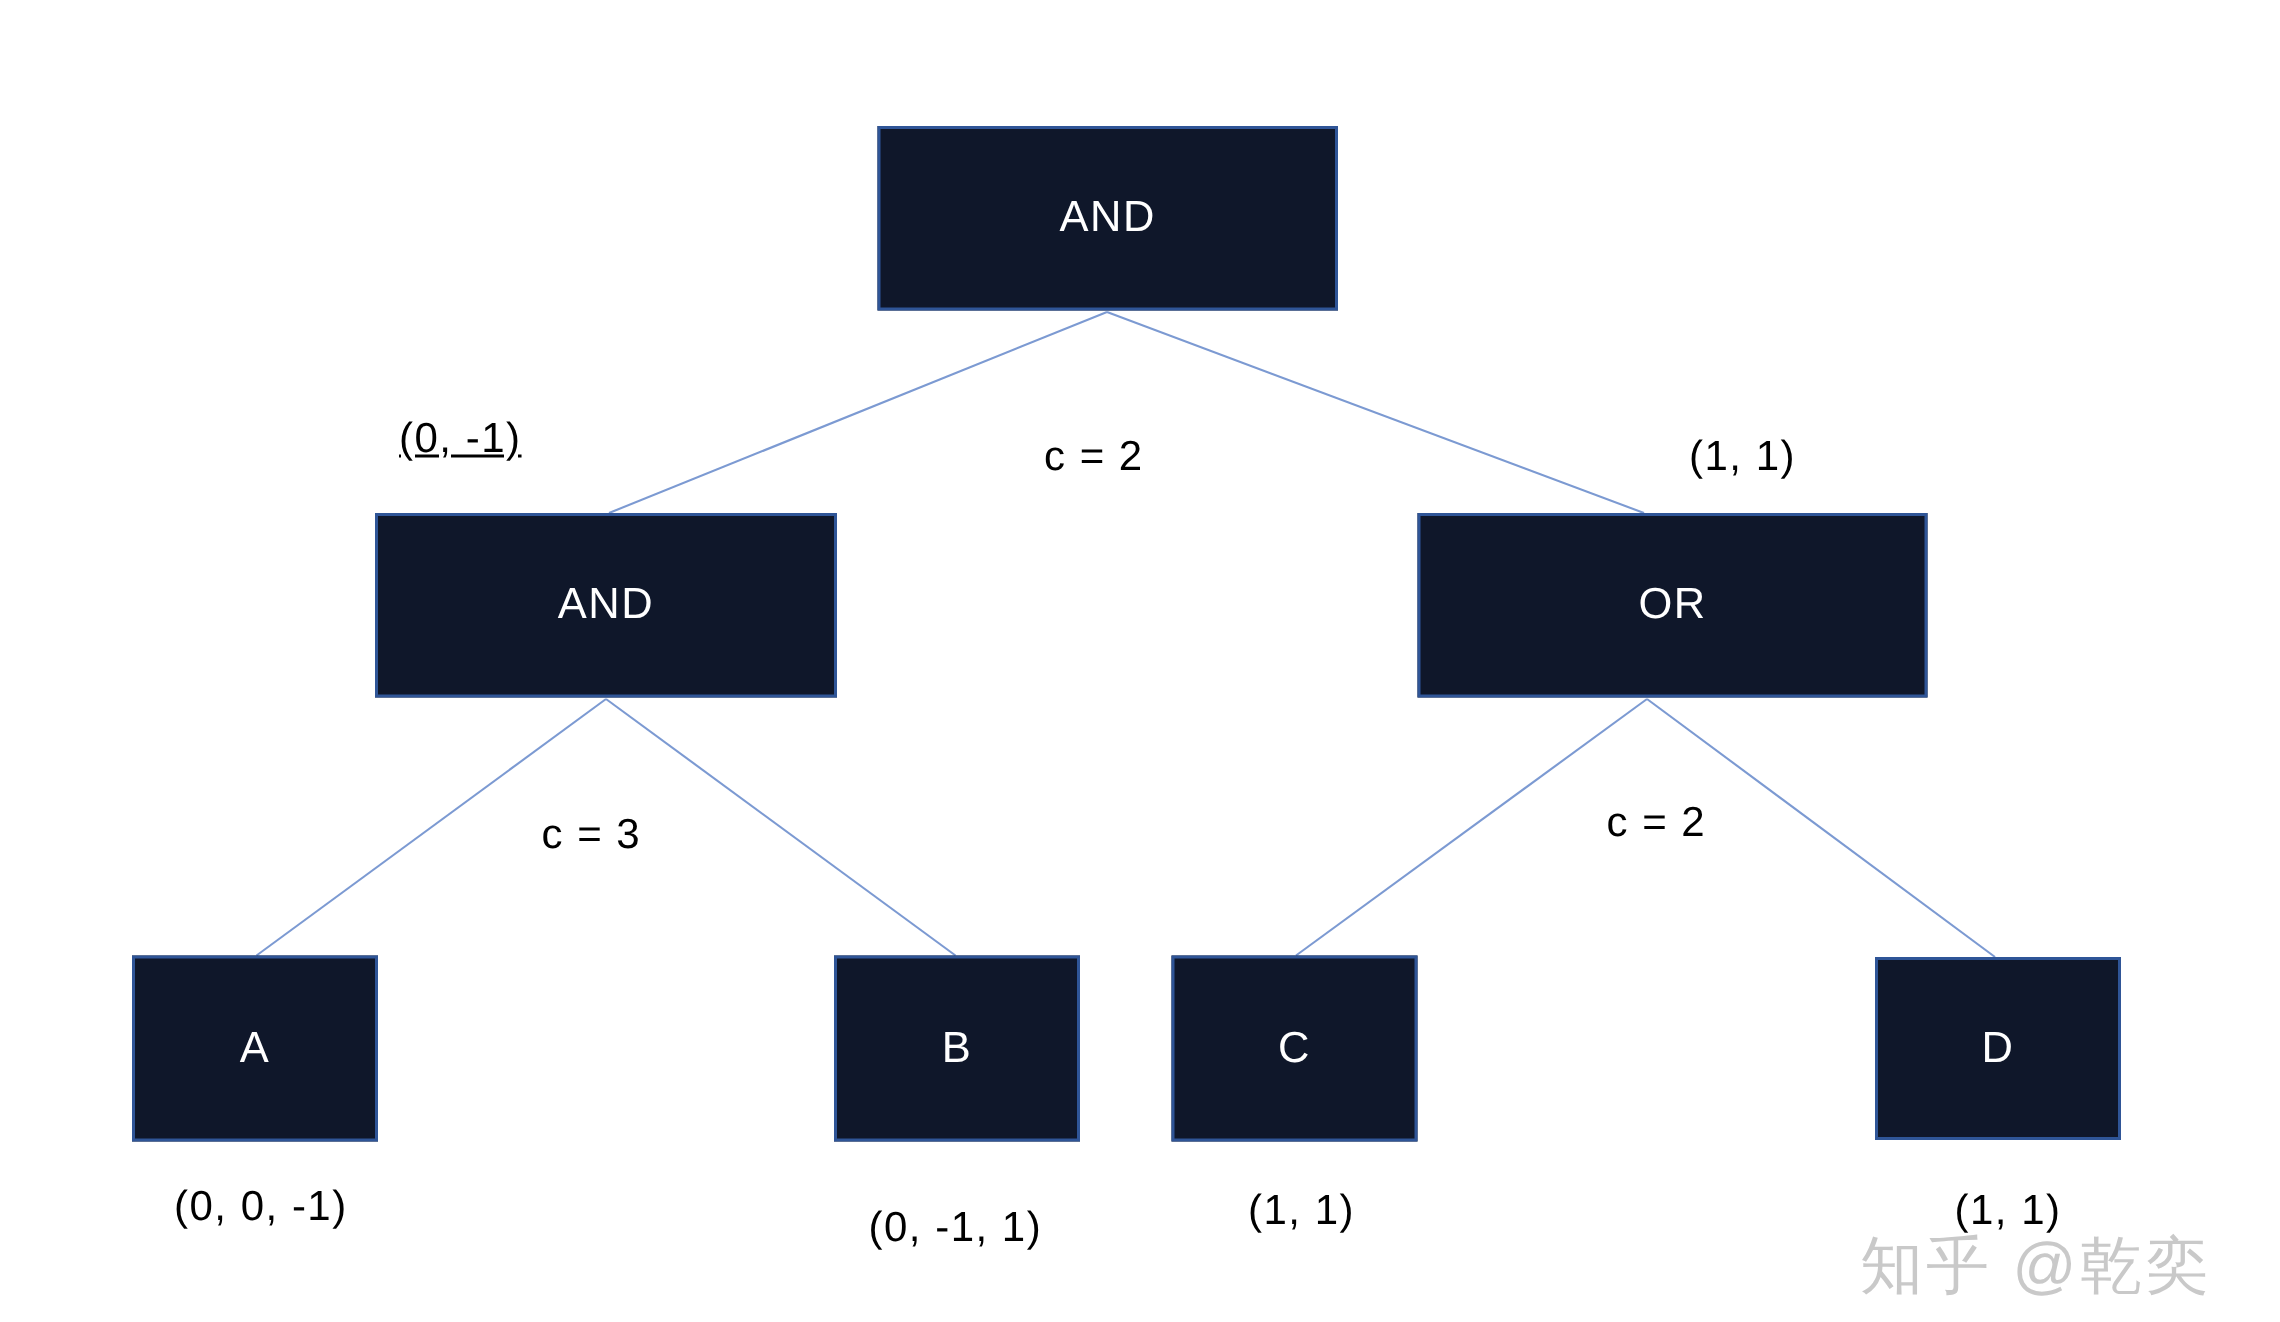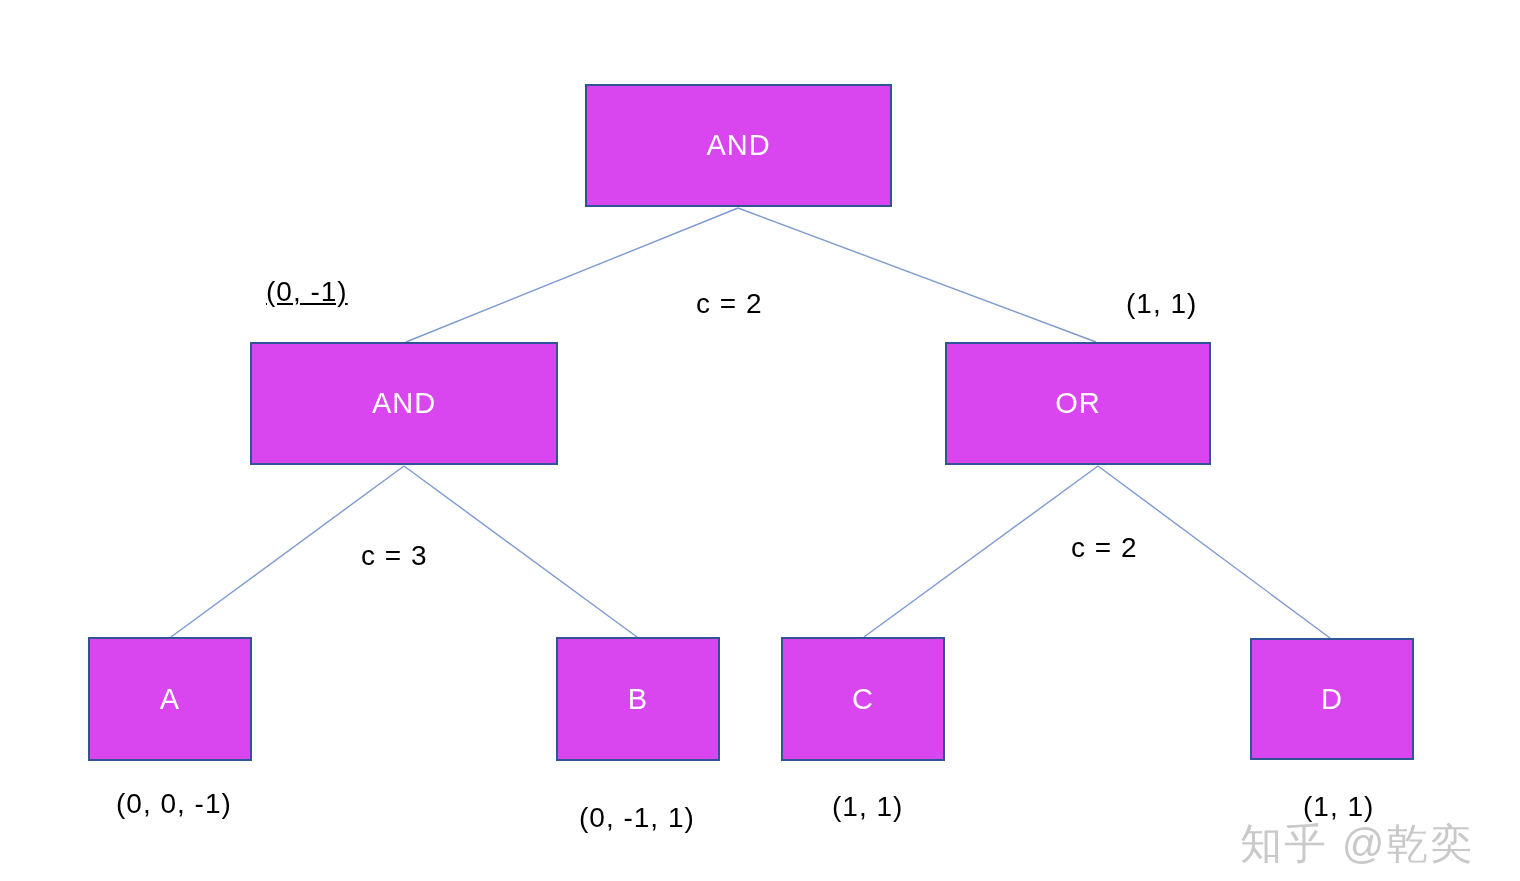--- a/index.html
+++ b/index.html
@@ -23,37 +23,37 @@
     width: 1520px;
     height: 881px;
     z-index: 1;
   }
   .edges-svg line {
     stroke: #7c9ad2;
     stroke-width: 1.4;
   }
   .node {
     position: absolute;
-    background: #d946ef;
+    background: #0f172a;
     border: 2px solid #2f5597;
     box-sizing: border-box;
     display: flex;
     align-items: center;
     justify-content: center;
     z-index: 2;
   }
   .node .node-label {
     color: #ffffff;
     font-size: 29px;
     letter-spacing: 1px;
     font-weight: 400;
   }
   .node-root  { left: 585px;  top: 84px;  width: 307px; height: 123px; }
   .node-mid-left  { left: 250px;  top: 342px; width: 308px; height: 123px; }
-  .node-mid-right { left: 945px;  top: 342px; width: 266px; height: 123px; }
+  .node-mid-right { left: 945px;  top: 342px; width: 340px; height: 123px; }
   .node-leaf-a { left: 88px;   top: 637px; width: 164px; height: 124px; }
   .node-leaf-b { left: 556px;  top: 637px; width: 164px; height: 124px; }
   .node-leaf-c { left: 781px;  top: 637px; width: 164px; height: 124px; }
   .node-leaf-d { left: 1250px; top: 638px; width: 164px; height: 122px; }
   .annotation {
     position: absolute;
     color: #000000;
     font-size: 28px;
     letter-spacing: 1px;
     white-space: nowrap;

